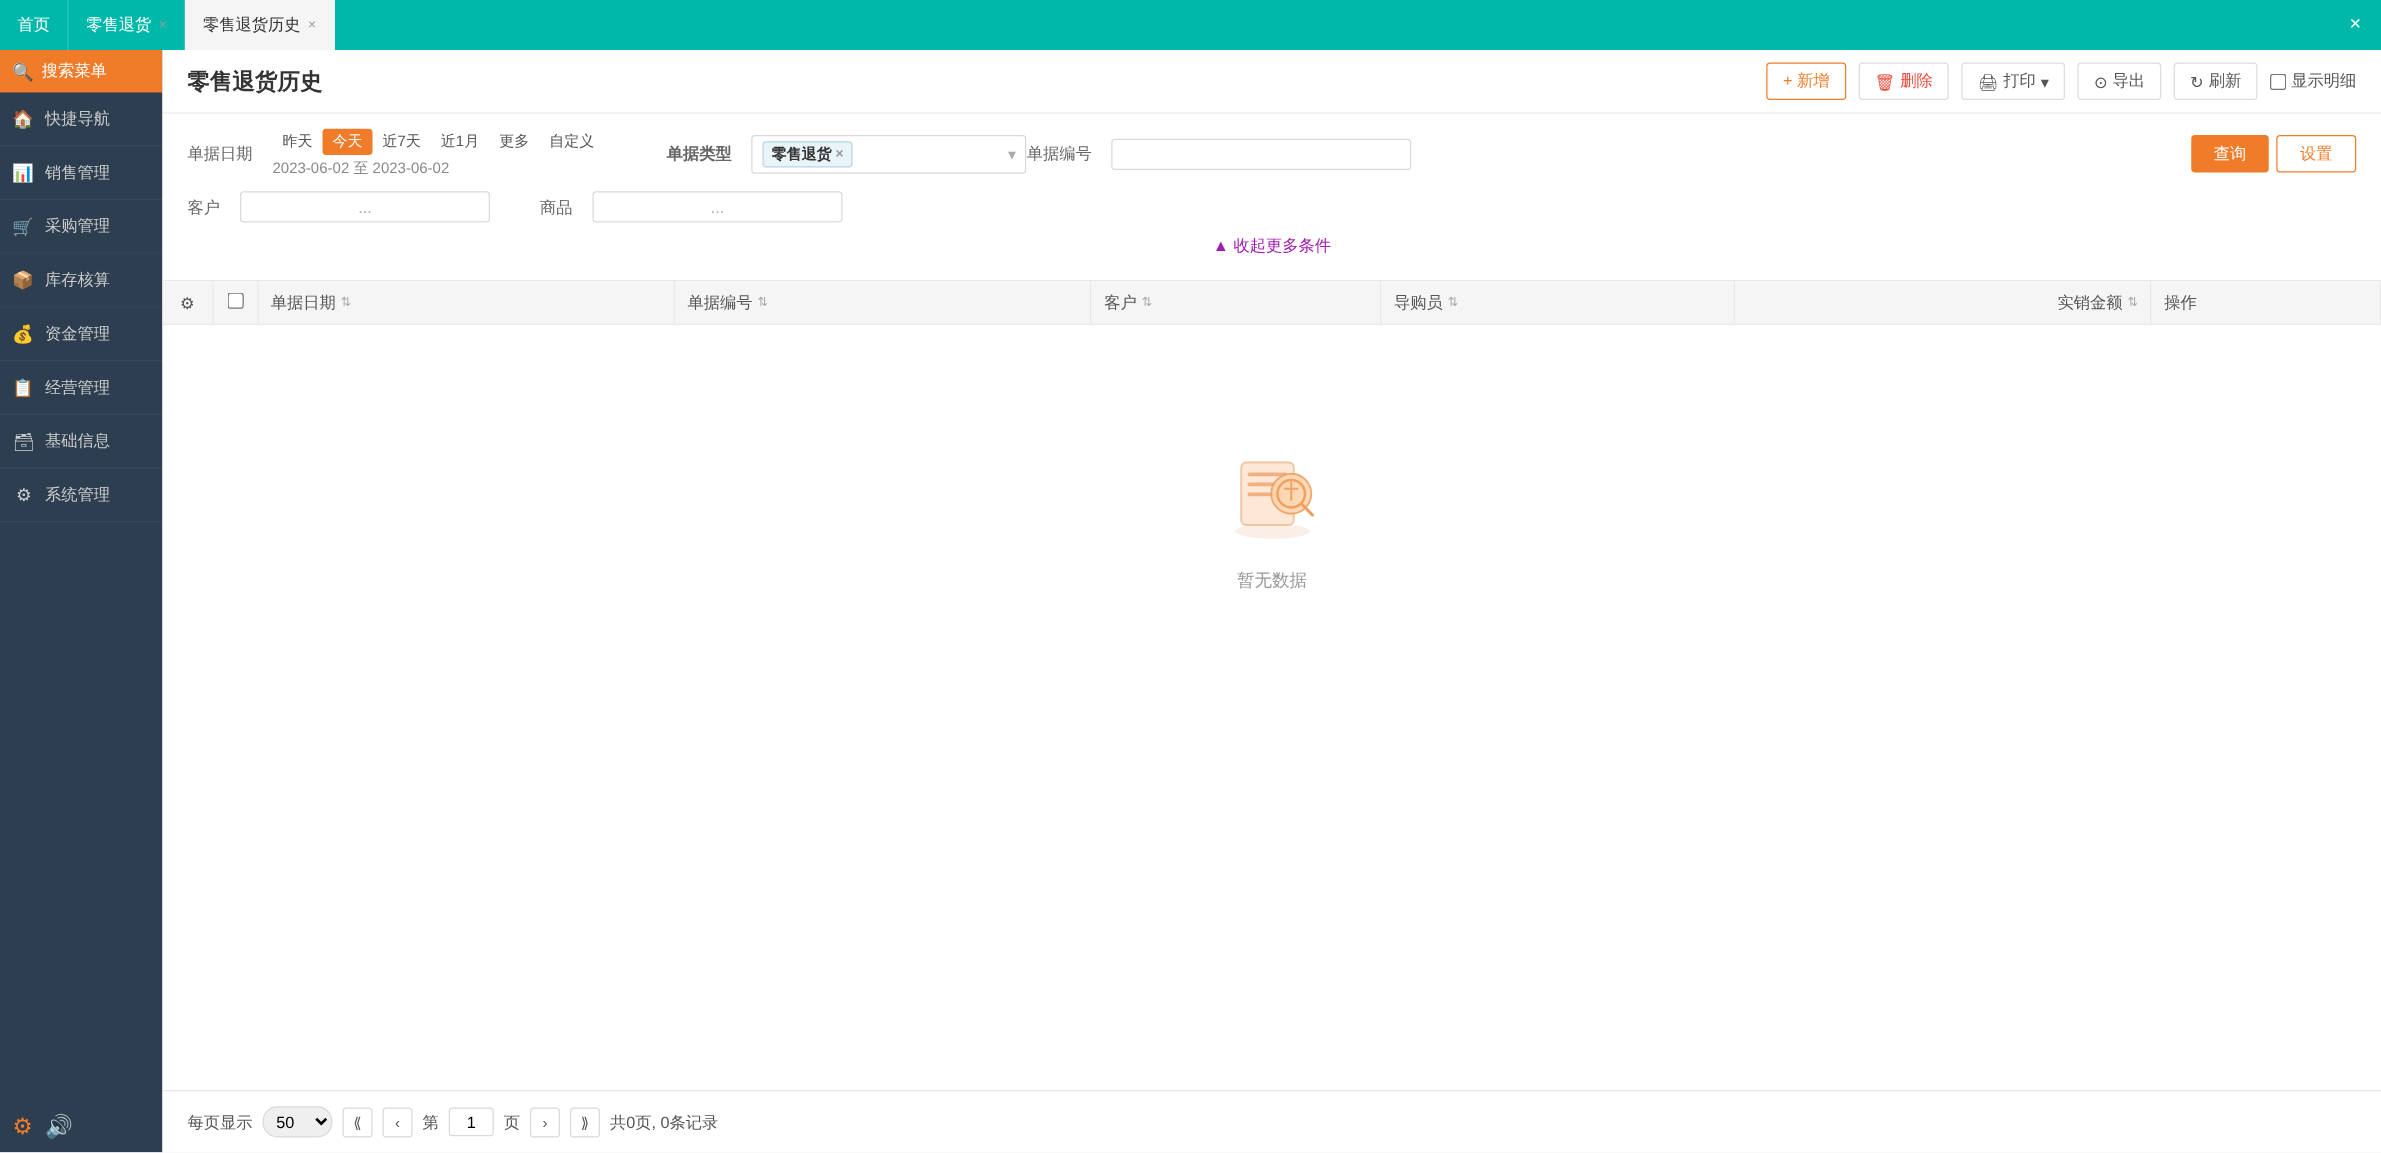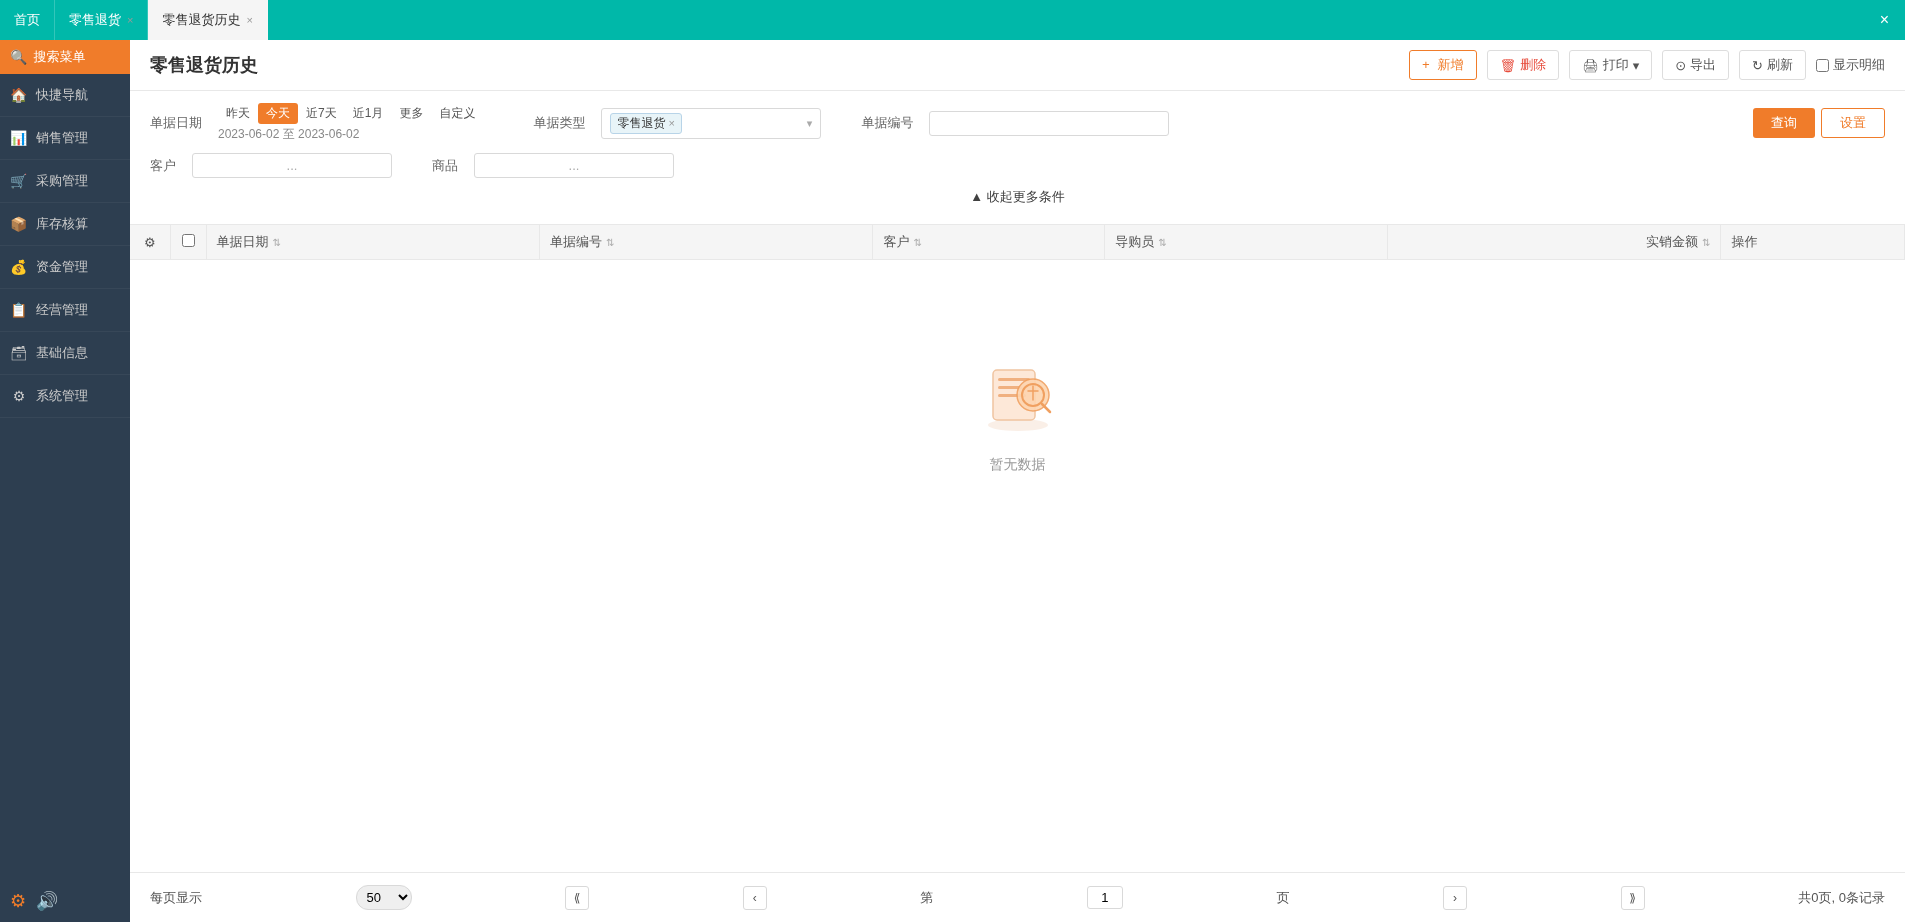--- a/index.html
+++ b/index.html
@@ -131,21 +131,20 @@
       border-radius: 3px;
       background: white;
       cursor: pointer;
       font-size: 13px;
       color: #555;
       gap: 4px;
     }
     .btn-new {
       color: #f07c2a;
       border-color: #f07c2a;
-      font-family: Liberation Mono, monospace;
     }
     .btn-delete { color: #e74c3c; }
     .btn-query {
       background: #f07c2a;
       color: white;
       border: none;
       padding: 6px 18px;
       border-radius: 3px;
       cursor: pointer;
       font-size: 13px;
@@ -241,21 +240,21 @@
       padding: 4px 10px;
       font-size: 13px;
       color: #aaa;
       background: white;
       cursor: pointer;
       min-width: 200px;
     }
     .collapse-more {
       display: flex; align-items: center; justify-content: center;
       padding: 6px;
-      color: #404040;
+      color: #a21caf;
       font-size: 13px;
       cursor: pointer;
       gap: 4px;
     }
 
     
     .table-container {
       flex: 1;
       background: white;
       margin: 0;
@@ -287,21 +286,21 @@
       padding: 80px 0;
     }
     .empty-icon {
       width: 100px; height: 100px;
       margin-bottom: 16px;
     }
     .empty-text { color: #999; font-size: 14px; }
 
     
     .pagination {
-      display: flex; align-items: center; justify-content: space-between;
+      display: flex; align-items: center; justify-content: flex-start;
       padding: 12px 20px;
       background: white;
       border-top: 1px solid #e8e8e8;
       gap: 8px;
       font-size: 13px;
       color: #555;
       flex-shrink: 0;
     }
     .pagination-select {
       border: 1px solid #d9d9d9;
@@ -436,21 +435,21 @@
               <span class="date-option active-today">今天</span>
               <span class="date-option">近7天</span>
               <span class="date-option">近1月</span>
               <span class="date-option">更多</span>
               <span class="date-option">自定义</span>
             </div>
             <div class="date-range">2023-06-02 至 2023-06-02</div>
           </div>
         </div>
 
-        <div class="filter-col" style="flex:none; margin-right:40px;">
+        <div class="filter-col" style="flex:none; font-weight:bold;">
           <span class="filter-label">单据类型</span>
           <div class="filter-select-wrap" style="min-width:220px;">
             <div class="tag-item">
               <span>零售退货</span>
               <span class="tag-close">×</span>
             </div>
             <span style="margin-left:auto; color:#aaa; font-size:11px;">▾</span>
           </div>
         </div>
 

